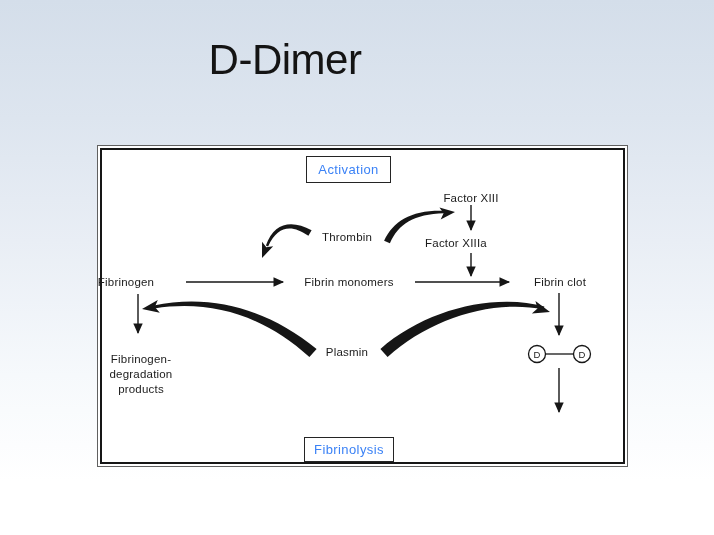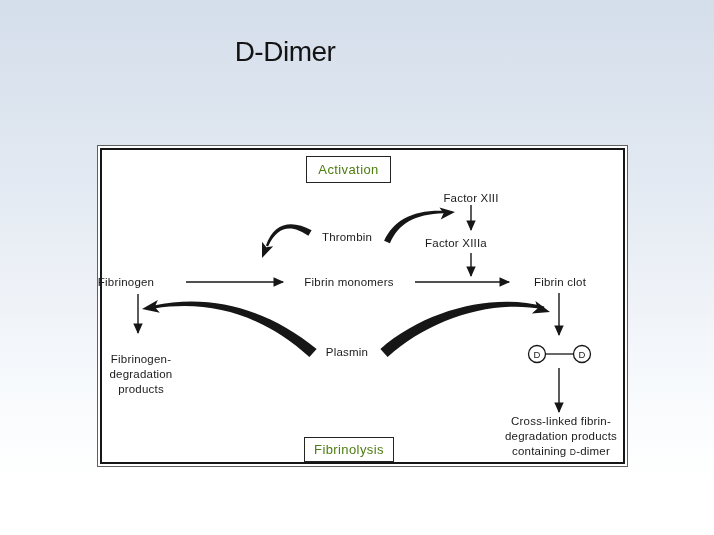--- a/index.html
+++ b/index.html
@@ -7,42 +7,42 @@
     width:714px; height:535px;
     font-family:"Liberation Sans", sans-serif;
     background:#ffffff;
   }
   .slide {
     position:relative; width:714px; height:535px; overflow:hidden;
     background:linear-gradient(180deg,#d4deea 0%, #dde5ef 22%, #e9eef5 45%, #f6f9fc 70%, #ffffff 90%);
   }
   .title {
     position:absolute; left:0; top:36px; width:570px;
-    text-align:center; font-size:28px; letter-spacing:-0.5px;
+    text-align:center; font-size:42px; letter-spacing:-0.5px;
     color:#141414; font-weight:400;
   }
   .diagram {
     position:absolute; left:97px; top:145px; width:531px; height:322px;
     background:#ffffff; border:1px solid #606060; box-sizing:border-box;
   }
   .inner-border {
     position:absolute; left:2px; top:2px; right:2px; bottom:2px;
     border:2px solid #161616; pointer-events:none;
   }
   .arrows { position:absolute; left:0; top:0; }
   .lbl {
     position:absolute; transform:translate(-50%,-50%);
     font-size:11.5px; color:#1b1b1b; white-space:nowrap; letter-spacing:0.2px;
   }
   .lblblock { text-align:center; line-height:15px; }
   .tagbox {
     position:absolute; box-sizing:border-box;
     border:1.5px solid #242424; background:#ffffff;
     display:flex; align-items:center; justify-content:center;
-    font-size:13px; letter-spacing:0.4px; color:#4d7c0f;
+    font-size:13px; letter-spacing:0.4px; color:#3b82f6;
   }
   .smallcap { font-size:8.5px; letter-spacing:0.2px; }
 </style>
 </head>
 <body>
 
 <div class="slide">
 
   <div class="title">D-Dimer</div>
 
@@ -110,20 +110,15 @@
 
     <div class="lbl" style="left:439px; top:208px; font-size:9.5px;">D</div>
     <div class="lbl" style="left:484px; top:208px; font-size:9.5px;">D</div>
 
     <div class="lbl lblblock" style="left:43px; top:228px;">
       <div>Fibrinogen-</div>
       <div>degradation</div>
       <div>products</div>
     </div>
 
-    <div class="lbl lblblock" style="left:463px; top:291px;">
-      <div>Cross-linked fibrin-</div>
-      <div>degradation products</div>
-      <div><span>containing </span><span class="smallcap">D</span><span>-dimer</span></div>
-    </div>
 
   </div>
 </div>
 
 </body></html>

